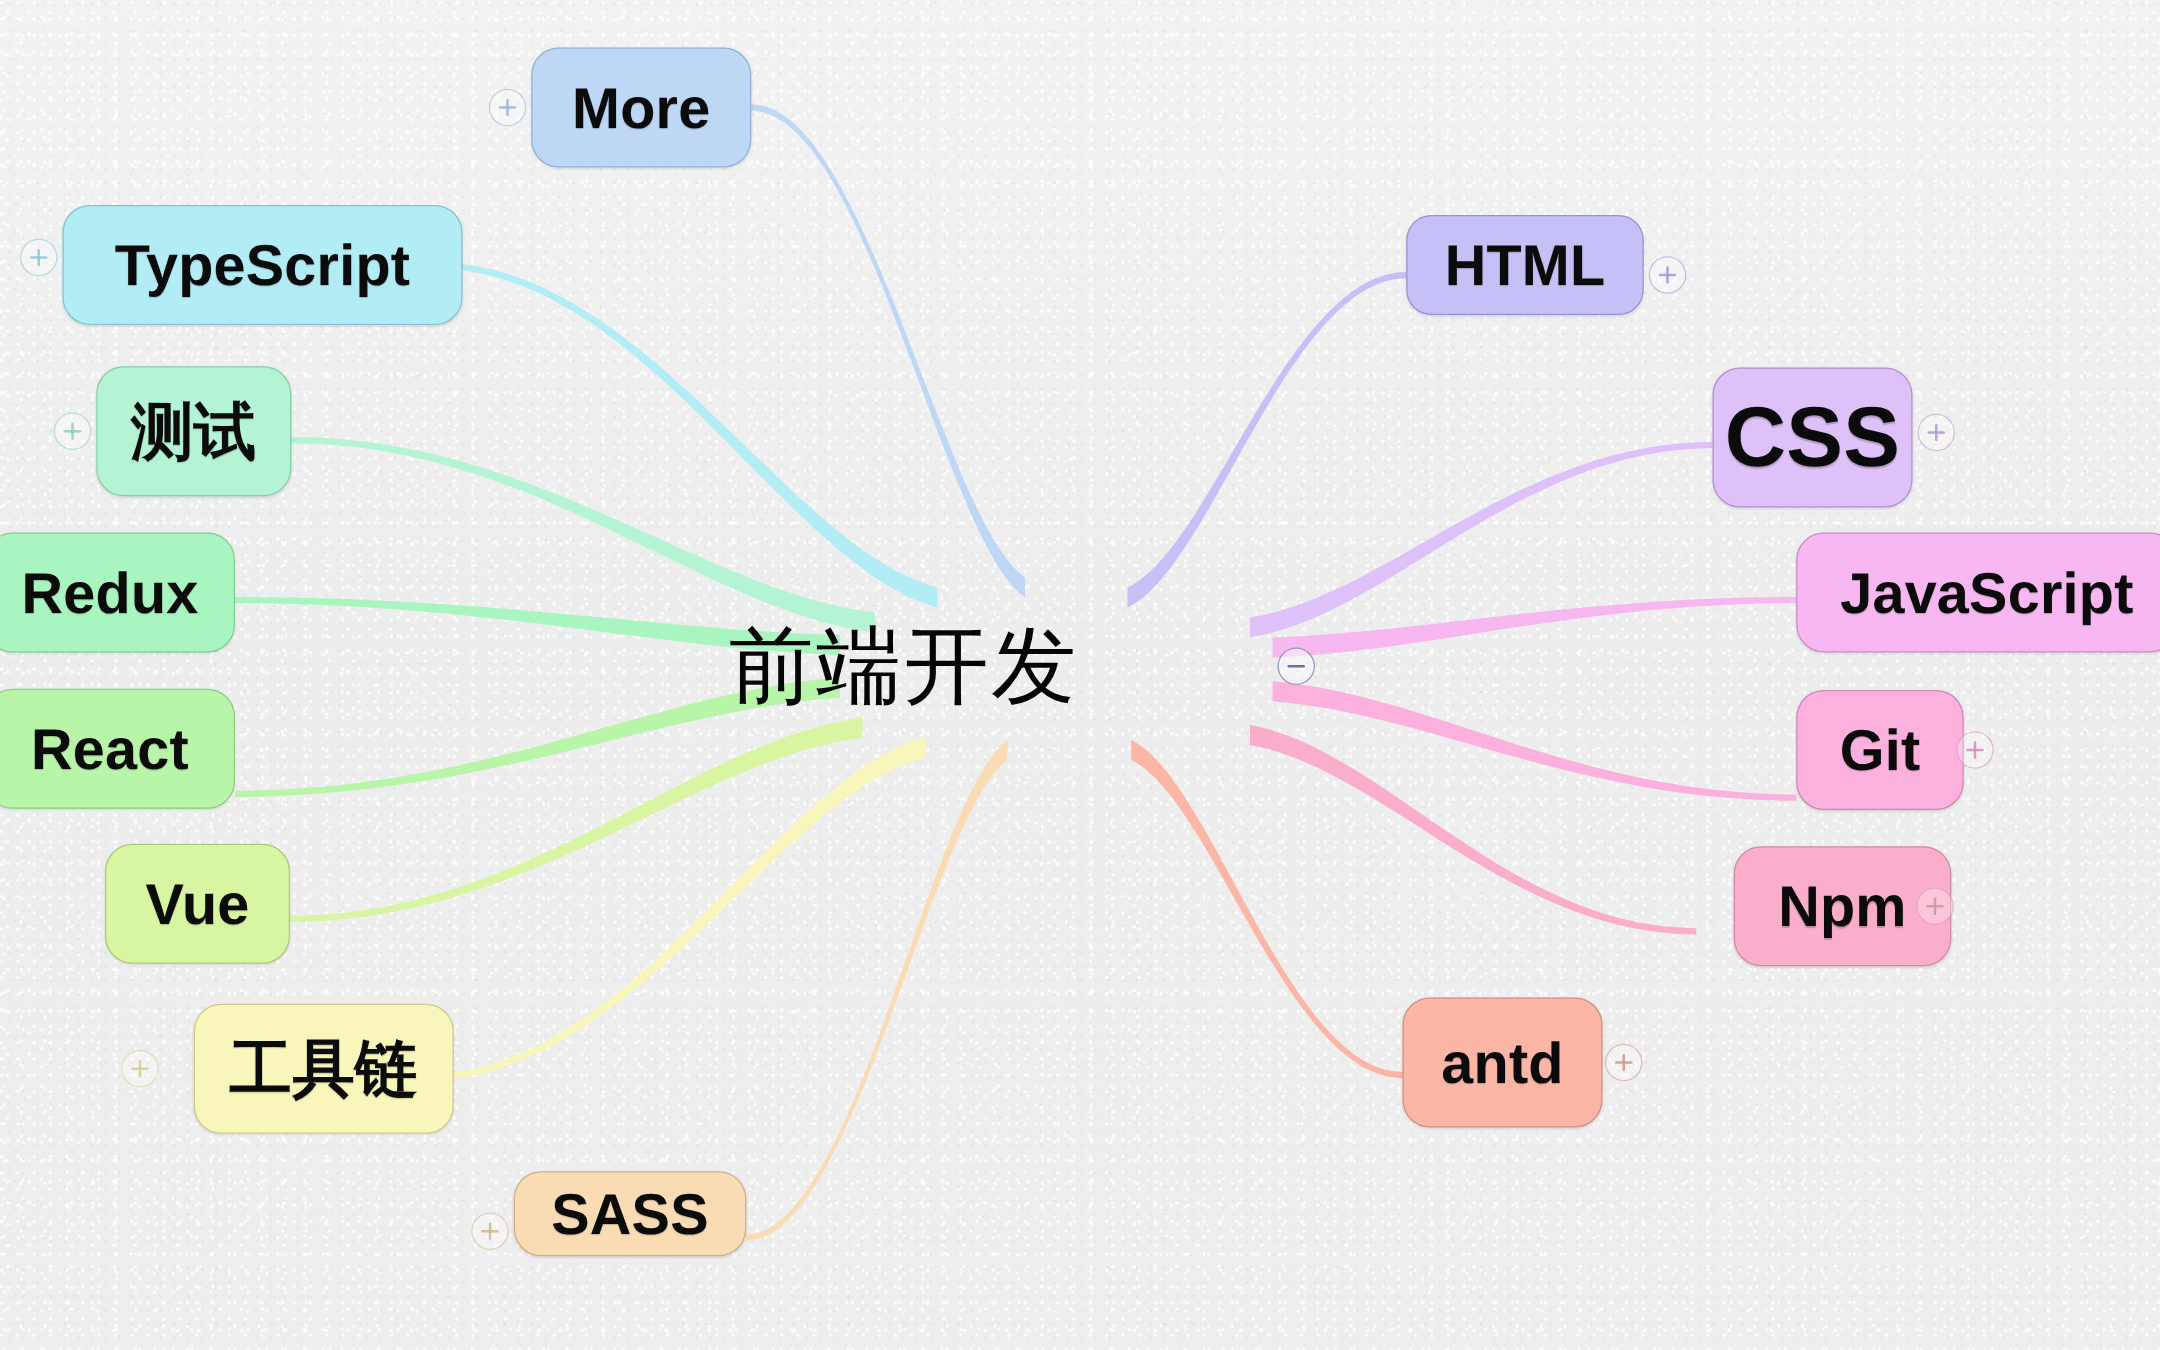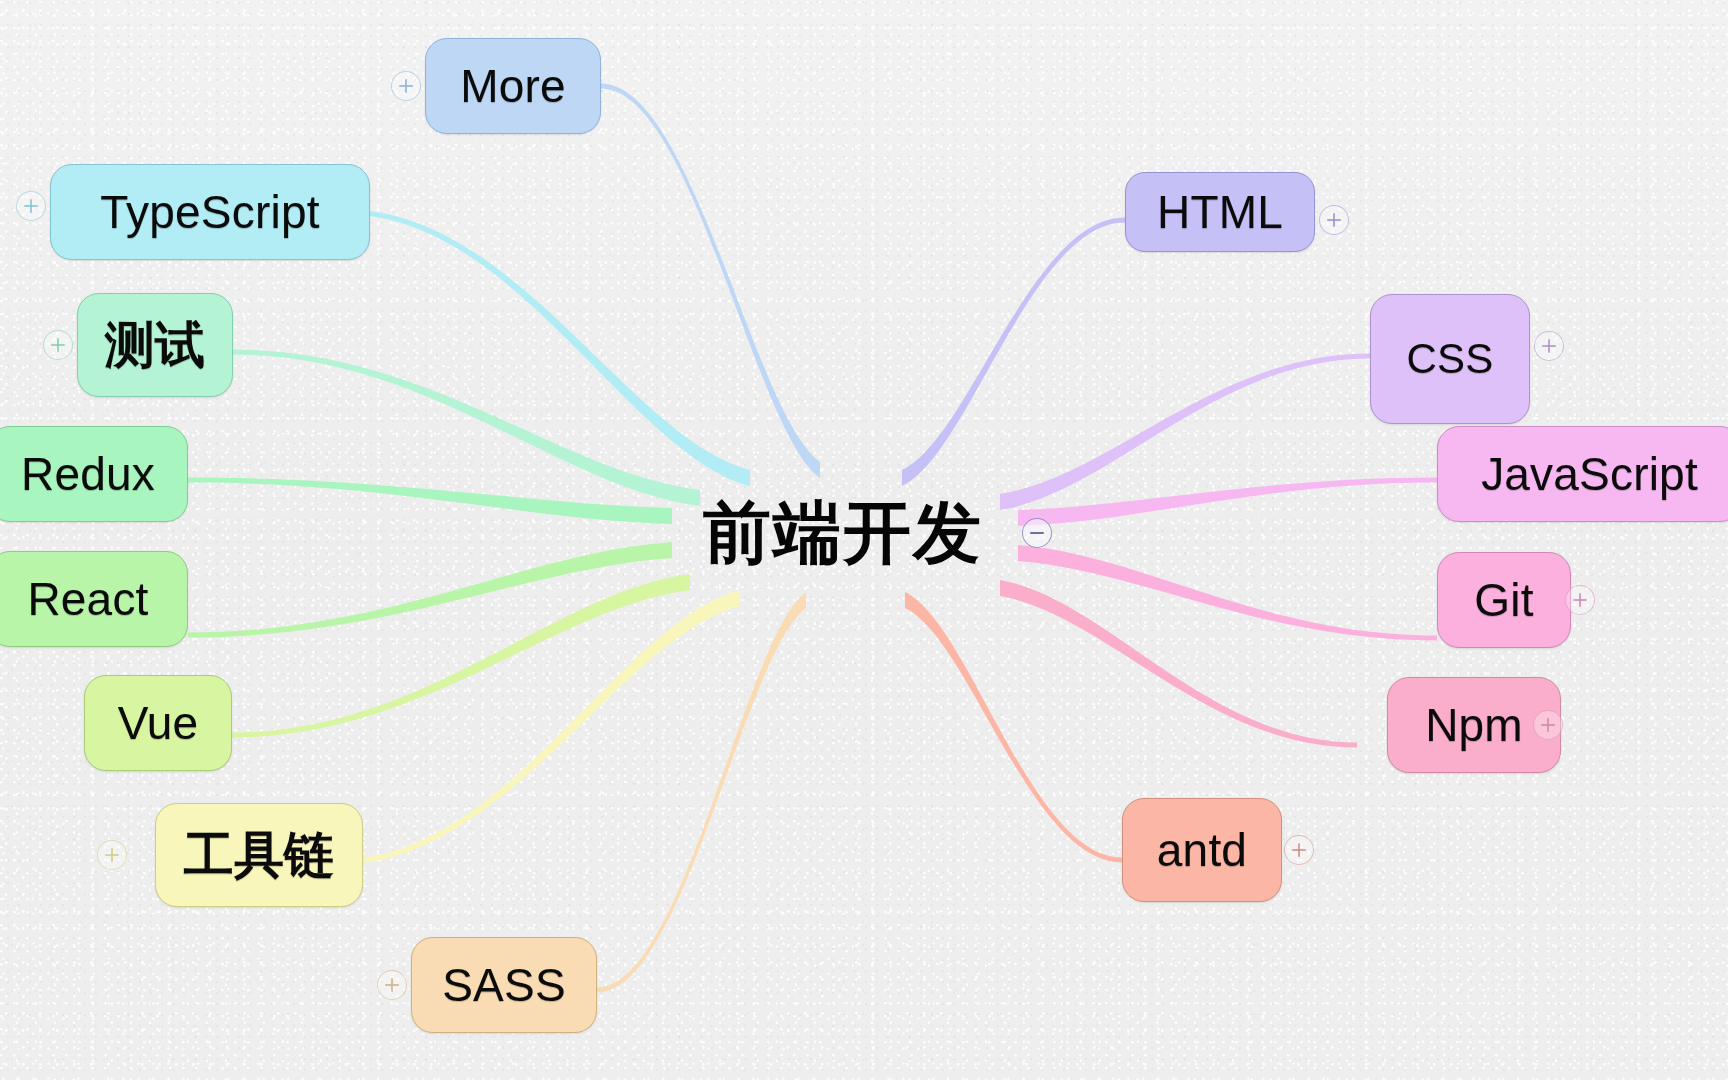--- a/index.html
+++ b/index.html
@@ -34,41 +34,41 @@
   }
   .node {
     position: absolute;
     display: flex;
     align-items: center;
     justify-content: center;
     box-sizing: border-box;
     border-radius: 22px;
     border: 1px solid rgba(0,0,0,0.16);
     color: #0b0b0b;
-    font-weight: 400;
+    font-weight: 700;
     letter-spacing: 0.2px;
     text-shadow: 0 1px 1px rgba(0,0,0,0.22);
     box-shadow: 0 1px 2px rgba(0,0,0,0.10);
     white-space: nowrap;
     z-index: 5;
   }
   .node.cjk {
     font-family: "DejaVu Sans", "Liberation Sans", sans-serif;
     font-weight: 700;
   }
   #center-node {
     position: absolute;
     display: flex;
     align-items: center;
-    justify-content: center;
+    justify-content: flex-start;
     background: transparent;
     border: none;
     color: #050505;
     font-family: "DejaVu Sans", "Liberation Sans", sans-serif;
-    font-weight: 700;
+    font-weight: 400;
     z-index: 8;
     white-space: nowrap;
     letter-spacing: 2px;
   }
   .toggle {
     position: absolute;
     width: 30px;
     height: 30px;
     border-radius: 50%;
     border: 1.6px solid rgba(130,130,170,0.55);
@@ -148,35 +148,35 @@
       <div class="node" style="left: 84px; top: 675px; width: 148px; height: 96px; background: rgb(216, 245, 161); border-color: rgb(170, 205, 120); font-size: 46px;">
         <span>Vue</span>
       </div>
       <div class="node cjk" style="left: 131px; top: 803px; width: 208px; height: 104px; background: rgb(248, 246, 186); border-color: rgb(207, 204, 134); font-size: 50px; margin-left: 24px;">
         <span>工具链</span>
       </div>
       <div class="toggle" style="left: 97px; top: 840px; border-color: rgba(207, 204, 134, 0.55);">
         <span class="bar-h" style="background: rgba(207, 204, 134, 0.8);"></span>
         <span class="bar-v" style="background: rgba(207, 204, 134, 0.8);"></span>
       </div>
-      <div class="node" style="left: 411px; top: 937px; width: 186px; height: 96px; background: rgb(249, 220, 180); border-color: rgb(208, 177, 131); font-size: 46px;">
+      <div class="node" style="left: 411px; top: 937px; width: 186px; height: 68px; background: rgb(249, 220, 180); border-color: rgb(208, 177, 131); font-size: 46px;">
         <span>SASS</span>
       </div>
       <div class="toggle" style="left: 377px; top: 970px; border-color: rgba(208, 177, 131, 0.55);">
         <span class="bar-h" style="background: rgba(208, 177, 131, 0.8);"></span>
         <span class="bar-v" style="background: rgba(208, 177, 131, 0.8);"></span>
       </div>
       <div class="node" style="left: 1125px; top: 172px; width: 190px; height: 80px; background: rgb(197, 192, 246); border-color: rgb(151, 146, 213); font-size: 46px; border-radius: 20px;">
         <span>HTML</span>
       </div>
       <div class="toggle" style="left: 1319px; top: 205px; border-color: rgba(151, 146, 213, 0.55);">
         <span class="bar-h" style="background: rgba(151, 146, 213, 0.8);"></span>
         <span class="bar-v" style="background: rgba(151, 146, 213, 0.8);"></span>
       </div>
-      <div class="node" style="left: 1370px; top: 294px; width: 160px; height: 130px; background: rgb(221, 193, 248); border-color: rgb(174, 147, 204); font-size: 42px;">
+      <div class="node" style="left: 1370px; top: 294px; width: 160px; height: 112px; background: rgb(221, 193, 248); border-color: rgb(174, 147, 204); font-size: 68px;">
         <span>CSS</span>
       </div>
       <div class="toggle" style="left: 1534px; top: 331px; border-color: rgba(174, 147, 204, 0.55);">
         <span class="bar-h" style="background: rgba(174, 147, 204, 0.8);"></span>
         <span class="bar-v" style="background: rgba(174, 147, 204, 0.8);"></span>
       </div>
       <div class="node" style="left: 1437px; top: 426px; width: 305px; height: 96px; background: rgb(247, 184, 242); border-color: rgb(204, 140, 198); font-size: 46px;">
         <span>JavaScript</span>
       </div>
       <div class="node" style="left: 1437px; top: 552px; width: 134px; height: 96px; background: rgb(252, 176, 222); border-color: rgb(209, 135, 182); font-size: 46px;">

